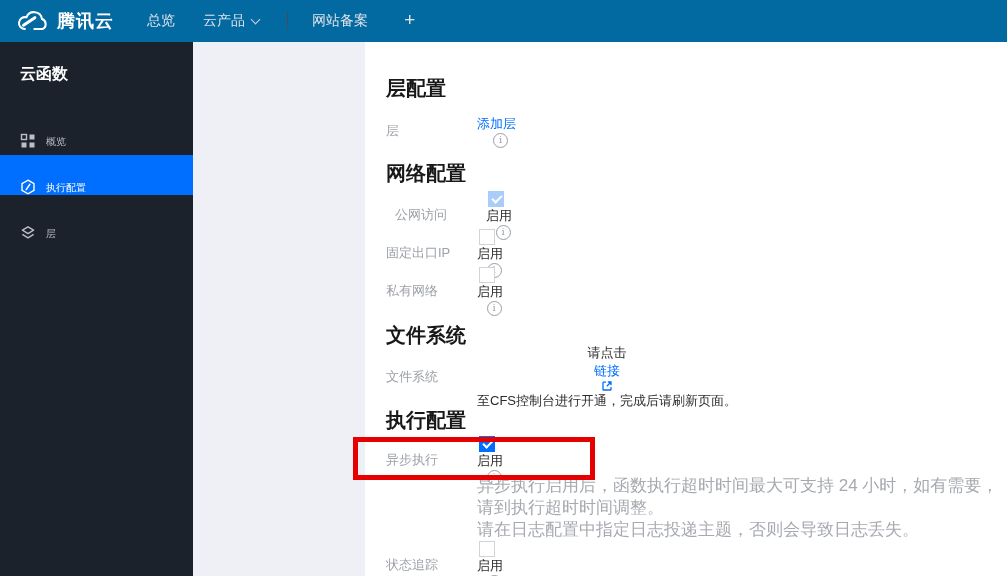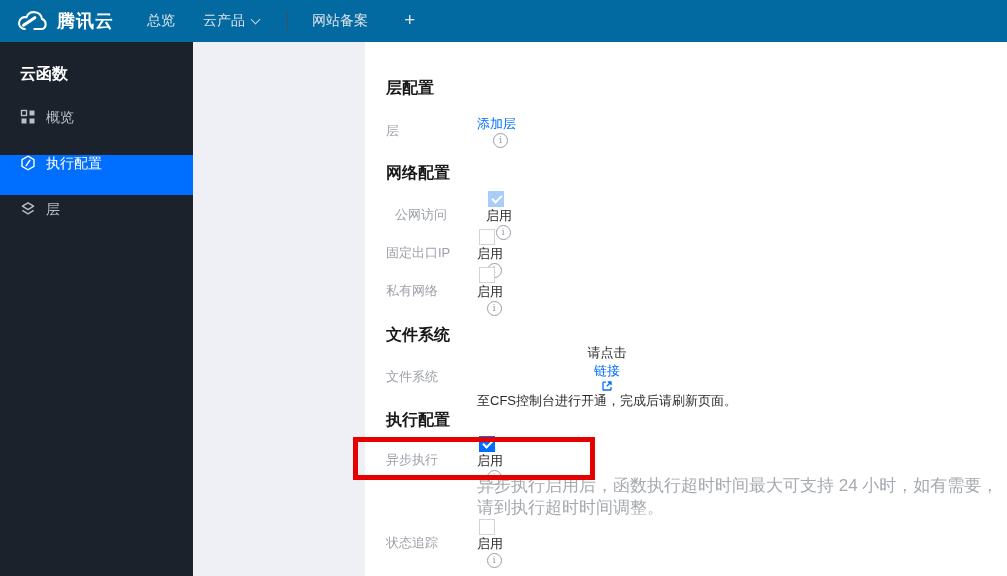--- a/index.html
+++ b/index.html
@@ -36,37 +36,37 @@
   
   .sidebar {
     position:absolute; left:0; top:42px; width:193px; height:534px;
     background:#1c222c;
   }
   .sidebar-title {
     color:#ffffff; font-size:16px; font-weight:bold;
     padding:22px 9px 18px 20px;
   }
   .side-item {
-    height:40px; display:flex; align-items:flex-start; padding-left:20px;
-    color:#b9bec7; font-size:14px; cursor:pointer; margin-top:6px;
+    height:40px; display:flex; align-items:flex-end; padding-left:20px;
+    color:#b9bec7; font-size:10px; cursor:pointer; margin-top:6px;
   }
   .side-item.active { background:#006eff; color:#ffffff; }
   .side-icon { width:16px; height:16px; margin-right:10px; flex:0 0 16px; }
 
   
   .gray-strip {
     position:absolute; left:193px; top:42px; width:172px; height:534px;
     background:#eef0f5;
   }
   .content {
     position:absolute; left:365px; top:42px; width:642px; height:534px;
     background:#ffffff; padding:36px 0 0 21px;
   }
   .section-heading {
-    font-size:16px; font-weight:bold; color:#181818; line-height:20px;
+    font-size:20px; font-weight:bold; color:#181818; line-height:20px;
   }
   .form-row { display:flex; align-items:center; height:22px; }
   .row-label { width:91px; flex:0 0 91px; font-size:13px; color:#9da1a8; }
   .row-value { display:flex; align-items:center; font-size:13px; color:#2b2b2b;flex-direction:column; }
   .link { color:#006eff; cursor:pointer; }
 
   .mt-heading { margin-top:21px; }
   .row-layer { margin-top:22px; }
   .row-net-first { margin-top:21px;margin-left:9px; }
   .row-net { margin-top:16px; }
@@ -233,20 +233,21 @@
       <span class="row-label">异步执行</span>
       <span class="row-value">
         <span class="cb checked"></span>
         <span>启用</span>
         <span class="info-icon"></span>
       </span>
     </div>
 
     <div class="async-desc">
       <div>异步执行启用后，函数执行超时时间最大可支持 24 小时，如有需要，请到执行超时时间调整。</div>
+      <div>请在日志配置中指定日志投递主题，否则会导致日志丢失。</div>
     </div>
 
     <div class="form-row row-status">
       <span class="row-label">状态追踪</span>
       <span class="row-value">
         <span class="cb"></span>
         <span>启用</span>
         <span class="info-icon"></span>
       </span>
     </div>

